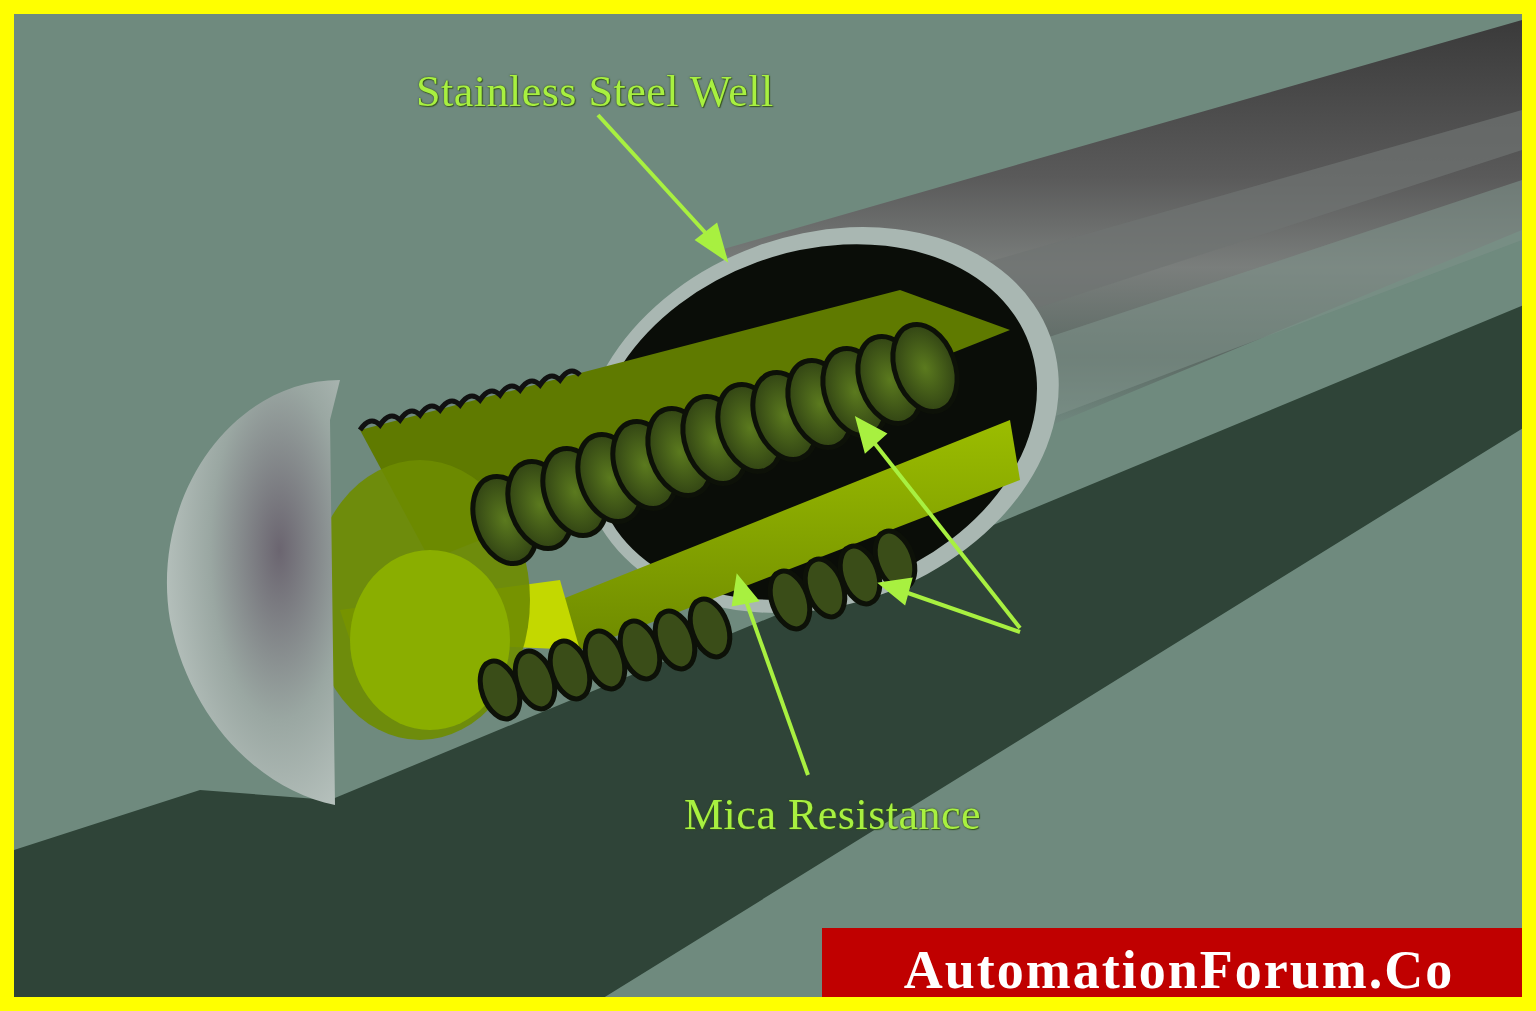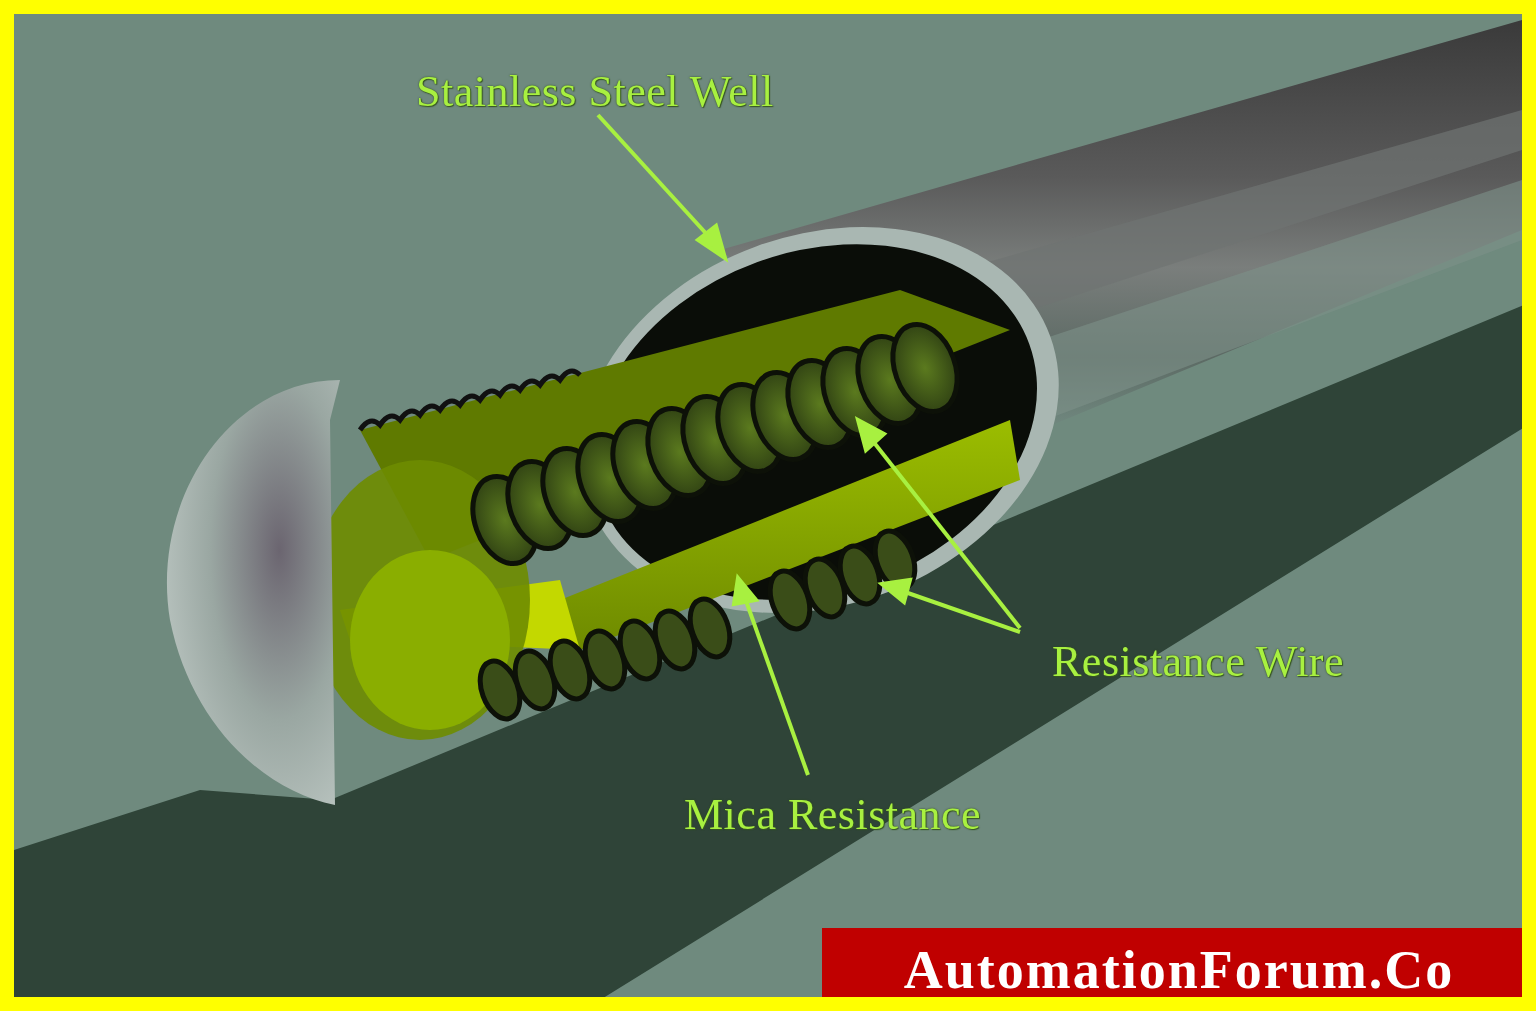--- a/index.html
+++ b/index.html
@@ -112,19 +112,18 @@
       <line x1="1020" y1="628" x2="872" y2="440"></line>
       <polygon points="858,420 884,434 866,450"></polygon>
       <line x1="1020" y1="632" x2="905" y2="592"></line>
       <polygon points="882,584 910,580 904,602"></polygon>
       <line x1="808" y1="775" x2="745" y2="598"></line>
       <polygon points="738,578 756,600 734,604"></polygon>
     </g>
   </svg>
 
   <div class="label" id="lbl-steel">Stainless Steel Well</div>
-  <div class="label" id="lbl-wire">Resistance Wire</div>
   <div class="label" id="lbl-mica">Mica Resistance</div>
 
   <div id="brand">
     <span>AutomationForum.Co</span>
   </div>
 </div>
 
 </body></html>

